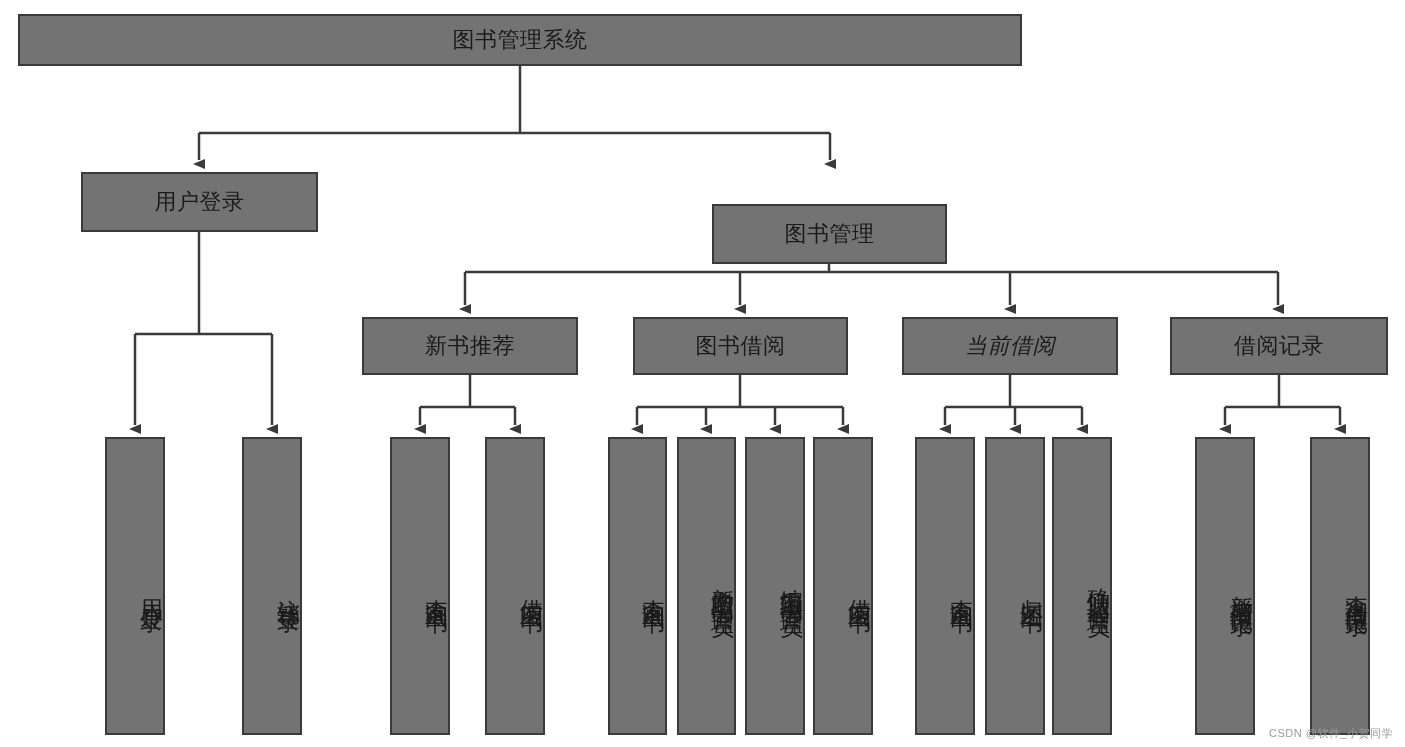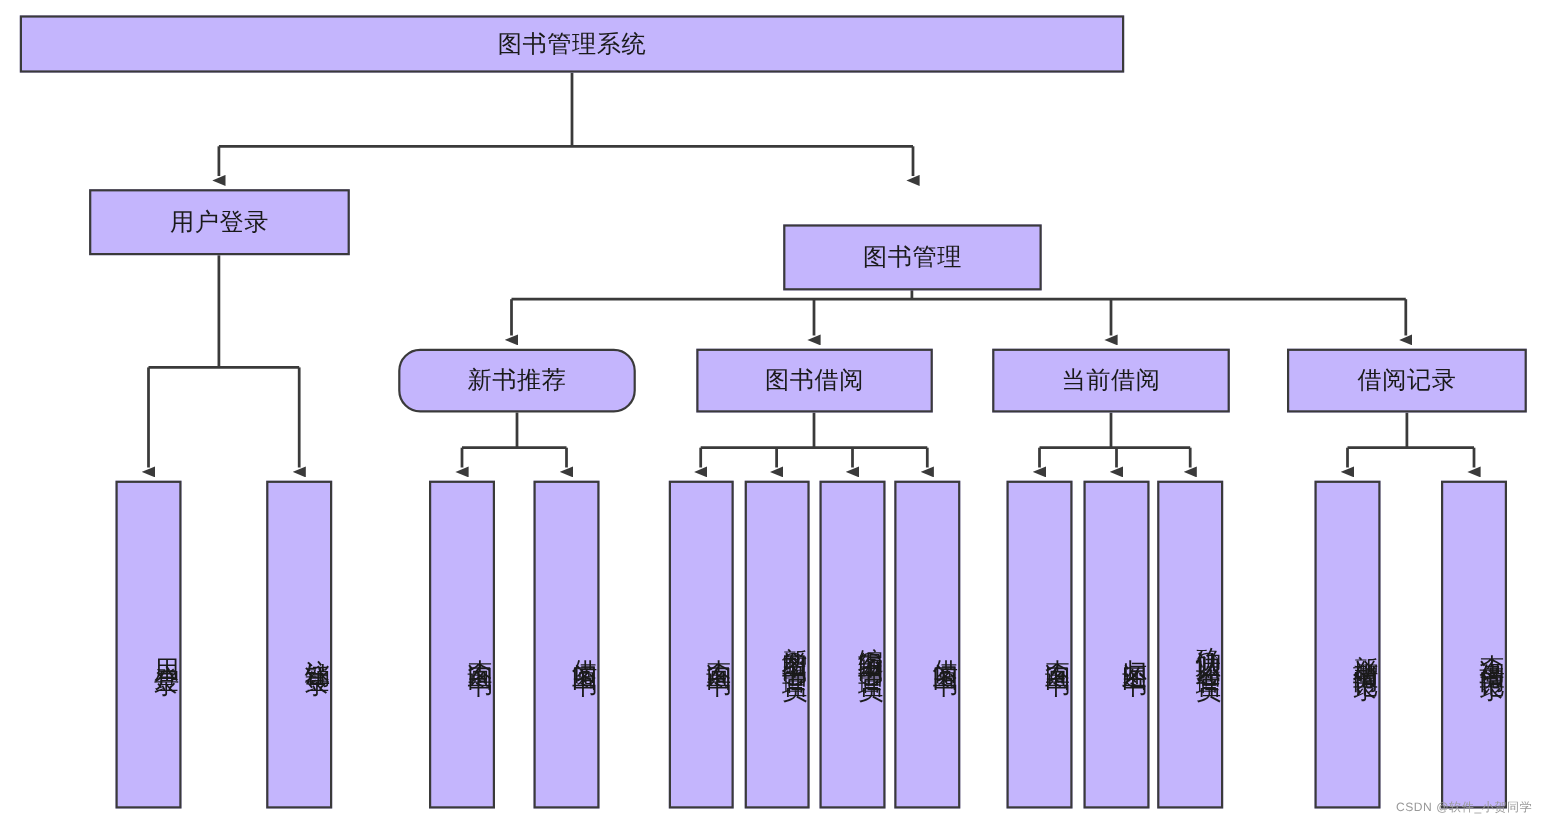--- a/index.html
+++ b/index.html
@@ -22,21 +22,21 @@
     position: absolute;
     left: 0;
     top: 0;
     width: 1405px;
     height: 747px;
     pointer-events: none;
   }
   .node {
     position: absolute;
     box-sizing: border-box;
-    background: #c4b5fd;
+    background: #737373;
     border: 2px solid #3a3a3a;
     display: flex;
     align-items: center;
     justify-content: center;
     color: #1a1a1a;
   }
   .node.horizontal {
     font-size: 22px;
     letter-spacing: 0.5px;
   }
@@ -126,27 +126,27 @@
     <span class="node-label">图书管理系统</span>
   </div>
 
   <div class="node horizontal" style="left:81px; top:172px; width:237px; height:60px;">
     <span class="node-label">用户登录</span>
   </div>
   <div class="node horizontal" style="left:712px; top:172px; width:235px; height:60px;margin-top:32px;">
     <span class="node-label">图书管理</span>
   </div>
 
-  <div class="node horizontal" style="left:362px; top:317px; width:216px; height:58px;border-radius:20px;">
+  <div class="node horizontal" style="left:362px; top:317px; width:216px; height:58px;">
     <span class="node-label">新书推荐</span>
   </div>
   <div class="node horizontal" style="left:633px; top:317px; width:215px; height:58px;">
     <span class="node-label">图书借阅</span>
   </div>
-  <div class="node horizontal" style="left:902px; top:317px; width:216px; height:58px;">
+  <div class="node horizontal" style="left:902px; top:317px; width:216px; height:58px;font-style:italic;">
     <span class="node-label">当前借阅</span>
   </div>
   <div class="node horizontal" style="left:1170px; top:317px; width:218px; height:58px;text-align:right;">
     <span class="node-label">借阅记录</span>
   </div>
 
   <div class="node vertical" style="left:105px; top:437px; width:60px; height:298px;">
     <span class="node-label">用户登录</span>
   </div>
   <div class="node vertical" style="left:242px; top:437px; width:60px; height:298px;">

